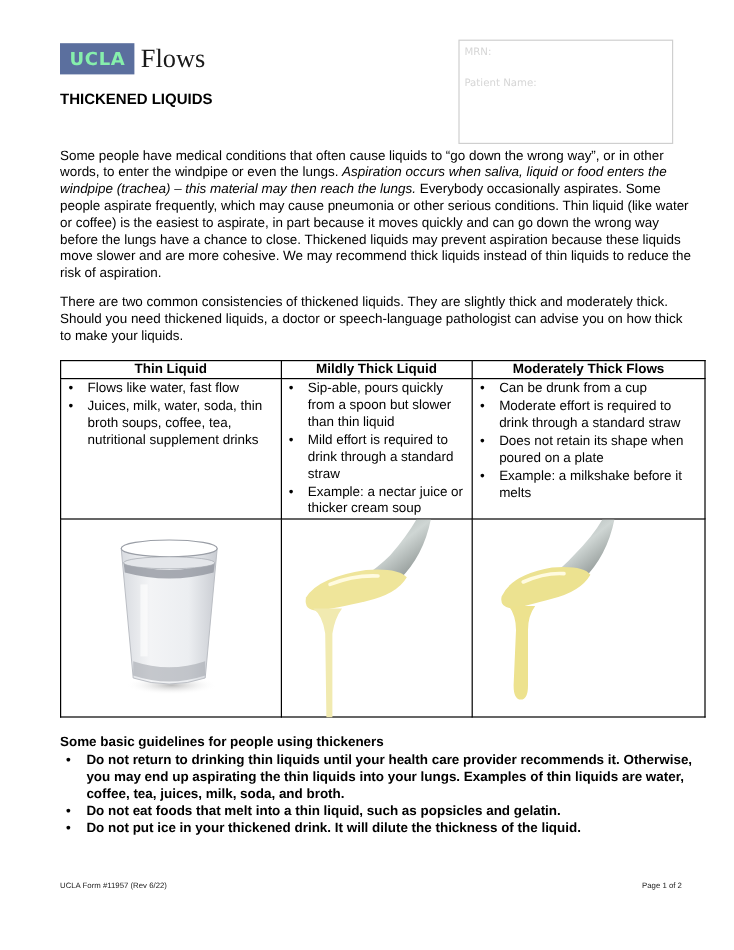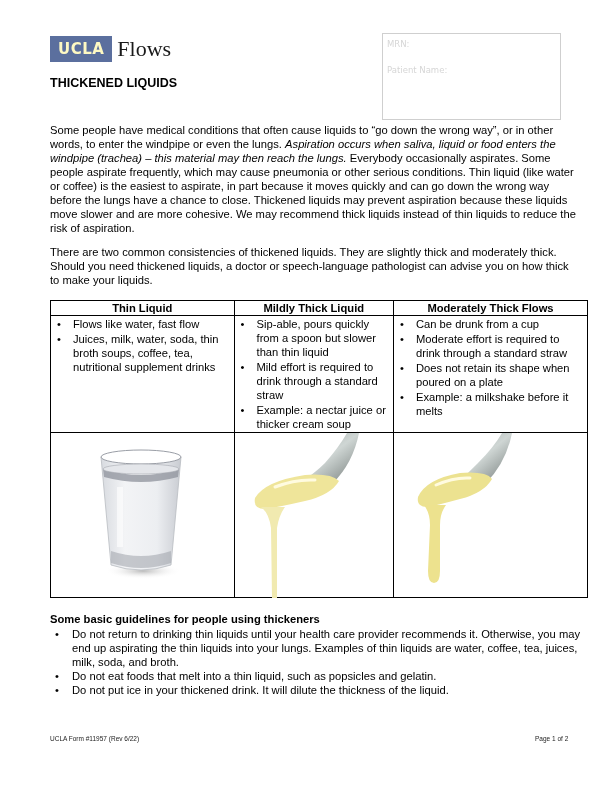--- a/index.html
+++ b/index.html
@@ -1,20 +1,20 @@
 <!DOCTYPE html>
 <html><head>
 <meta charset="utf-8">
 <style>
   * { margin: 0; padding: 0; box-sizing: border-box; }
   html, body { width: 612px; height: 792px; background: #ffffff; overflow: hidden; }
   body { position: relative; font-family: "Liberation Sans", sans-serif; color: #000; }
 
   .logo { position: absolute; left: 50px; top: 36px; height: 26px; display: flex; align-items: center; }
-  .logo-box { background: #5b6f9e; color: #fef9c3; font-family: "DejaVu Sans", sans-serif; font-weight: bold;
+  .logo-box { background: #5b6f9e; color: #86efac; font-family: "DejaVu Sans", sans-serif; font-weight: bold;
     font-size: 15px; letter-spacing: 0.5px; height: 26px; line-height: 26px; padding: 0 8px; }
   .logo-health { font-family: "Liberation Serif", serif; font-size: 22px; color: #1a1a1a; margin-left: 5px; line-height: 26px; }
 
   .id-box { position: absolute; left: 382px; top: 33px; width: 179px; height: 87px; border: 1px solid #cfcfcf; }
   .id-box div { font-family: "DejaVu Sans", sans-serif; font-size: 8.5px; color: #d6d6d6; position: absolute; left: 4px; }
   .id-mrn { top: 5px; }
   .id-name { top: 31px; text-align: center; }
 
   .title { position: absolute; left: 50px; top: 76px; font-size: 12.5px; font-weight: bold; }
 
@@ -27,21 +27,21 @@
   table.liquids th { font-size: 11.2px; font-weight: bold; text-align: center; height: 15px; line-height: 14px; }
   .col1 { width: 175px; } .col2 { width: 152px; } .col3 { width: 185px; }
   .text-row td { height: 115px; padding: 1px 2px 0 2px; }
   .img-row td { height: 165px; position: relative; }
   ul.cell-list { list-style: none; font-size: 11.2px; line-height: 14px; }
   ul.cell-list li { position: relative; padding-left: 20px; margin-bottom: 1px; }
   ul.cell-list li::before { content: "\2022"; position: absolute; left: 4px; top: 0; }
 
   .guides-head { position: absolute; left: 50px; top: 613px; font-size: 11.2px; font-weight: bold; }
   ul.guides { position: absolute; left: 50px; top: 627px; width: 535px; list-style: none; font-size: 11.2px; line-height: 14px; }
-  ul.guides li { position: relative; padding-left: 22px; }
+  ul.guides li { position: relative; padding-left: 22px; font-weight: bold; }
   ul.guides li::before { content: "\2022"; position: absolute; left: 5px; top: 0; }
 
   .footer-left { position: absolute; left: 50px; top: 735px; font-size: 6.5px; color: #222; }
   .footer-right { position: absolute; left: 535px; top: 735px; font-size: 6.5px; color: #222; }
 
   .glass { position: absolute; left: 46px; top: 14px; width: 88px; height: 134px; }
   .spoon { position: absolute; left: 0; top: 0; width: 176px; height: 165px; }
 </style>
 </head>
 <body>

